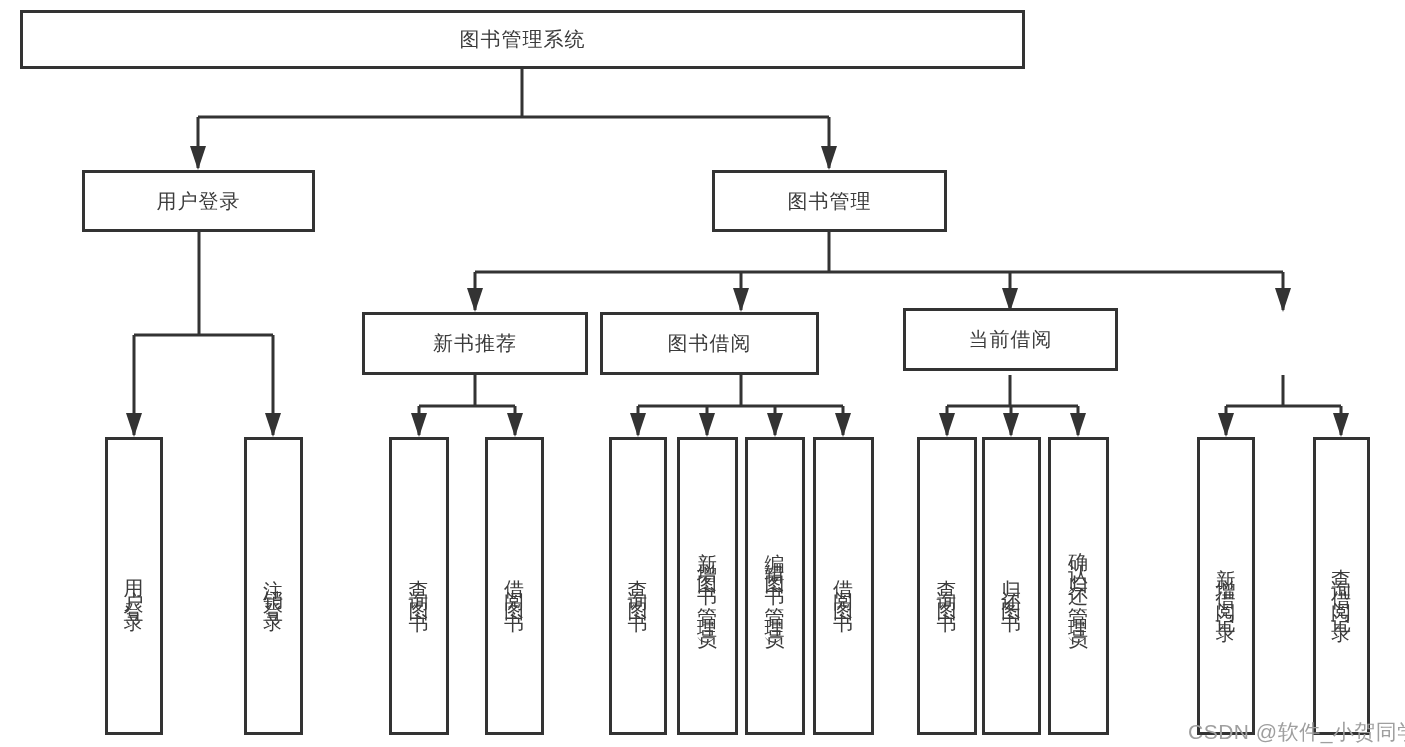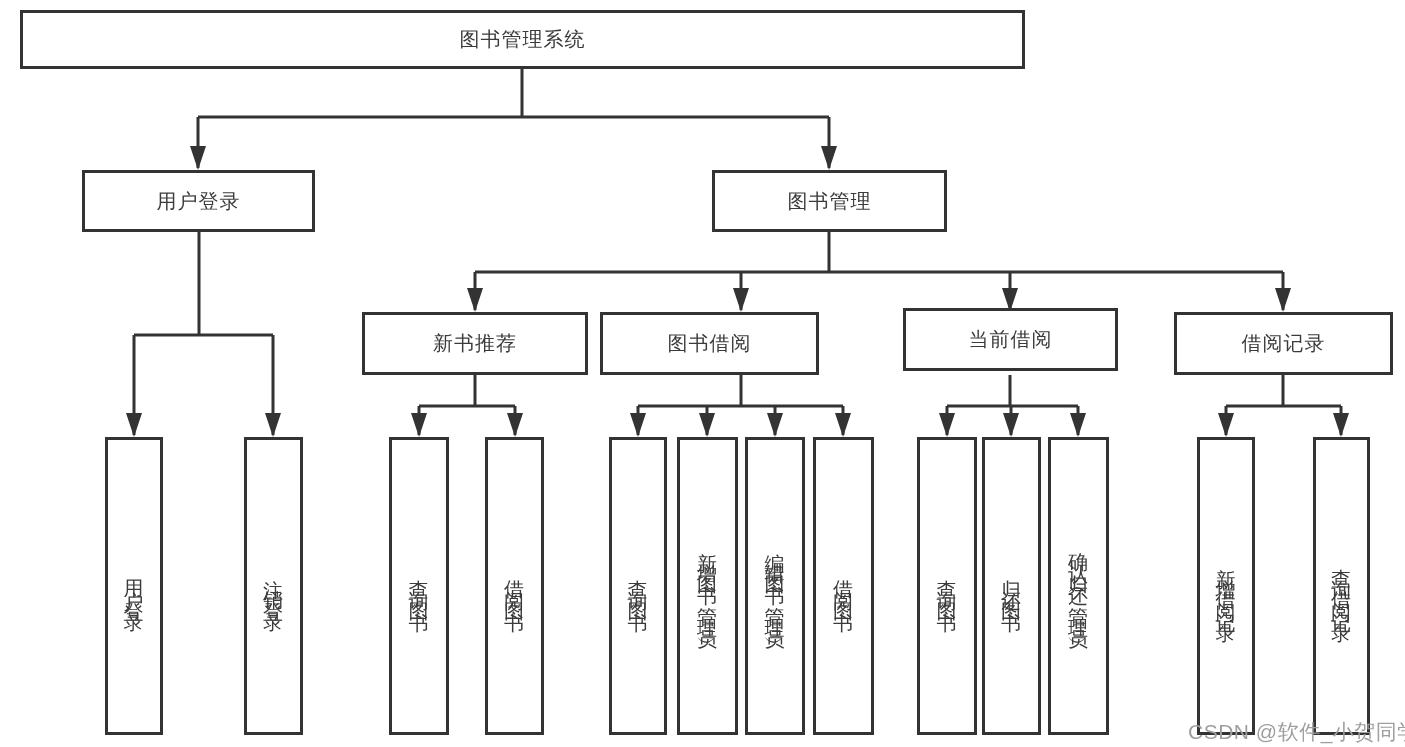--- a/index.html
+++ b/index.html
@@ -105,23 +105,20 @@
 
   <div class="box h" style="left:712px;top:170px;width:235px;height:62px">
     <span>图书管理</span>
   </div>
   <div class="box h" style="left:600px;top:312px;width:219px;height:63px">
     <span>图书借阅</span>
   </div>
   <div class="box h" style="left:903px;top:308px;width:215px;height:63px">
     <span>当前借阅</span>
   </div>
-  <div class="box h" style="left:1174px;top:312px;width:219px;height:63px">
-    <span>借阅记录</span>
-  </div>
 
   <div class="box v" style="left:105px;top:437px;width:58px;height:298px">
     <span>用户登录</span>
   </div>
   <div class="box v" style="left:244px;top:437px;width:59px;height:298px">
     <span>注销登录</span>
   </div>
 
   <div class="box v" style="left:389px;top:437px;width:60px;height:298px">
     <span>查询图书</span>

